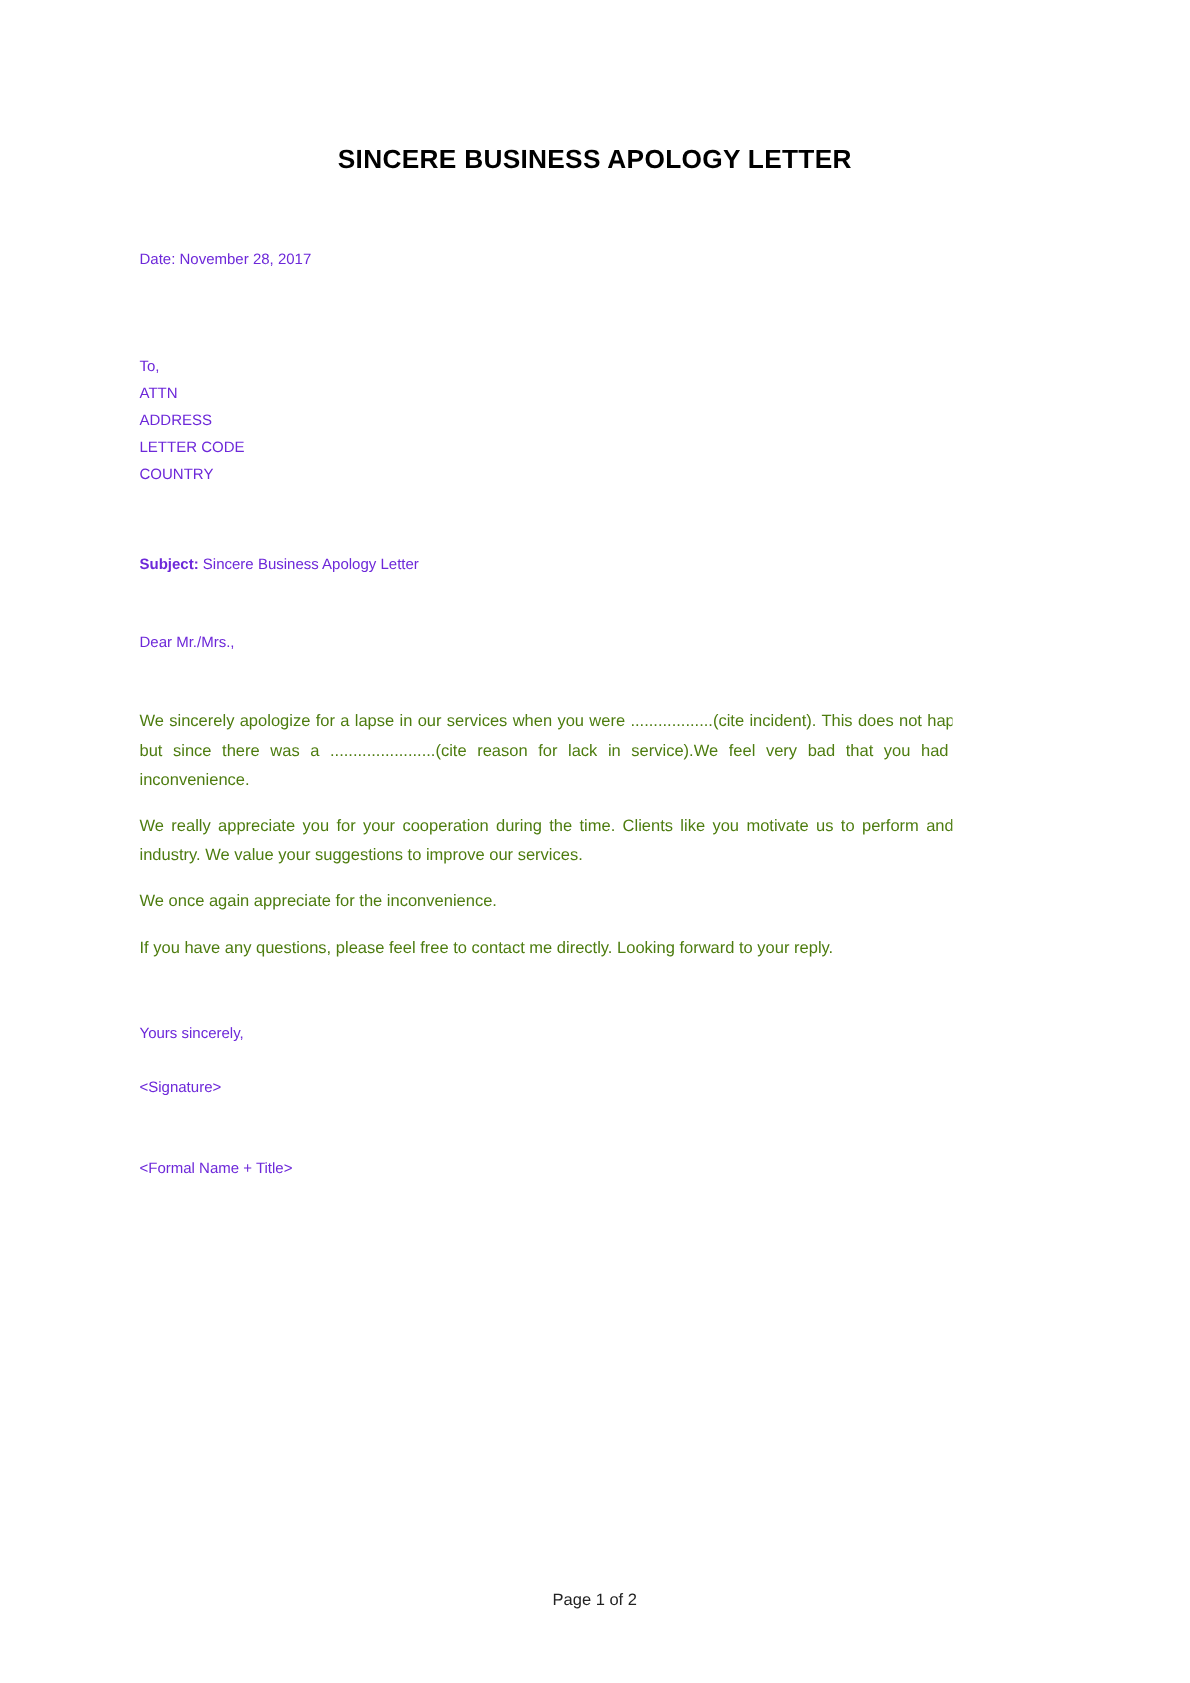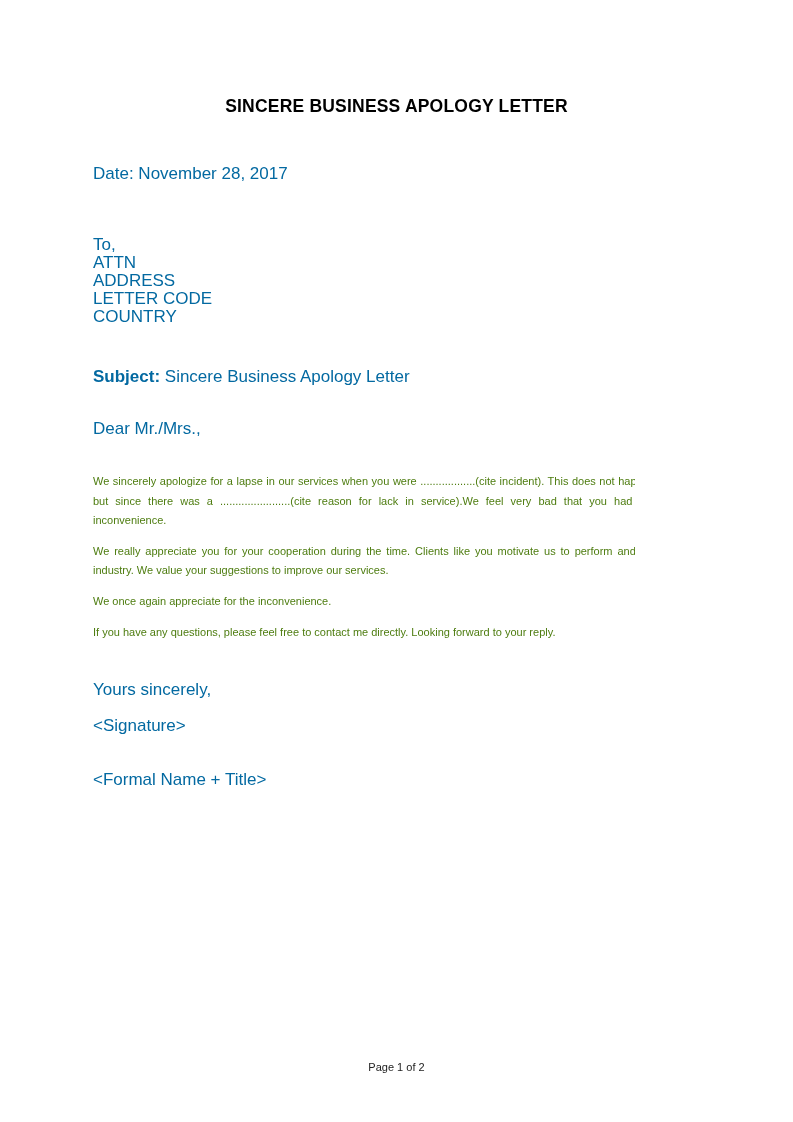--- a/index.html
+++ b/index.html
@@ -72,23 +72,23 @@
   }
 
   
   .body-area {
     position: absolute;
     left: 93px;
     top: 0;
     width: 607px;
   }
   .line {
-    font-size: 17px;
+    font-size: 10px;
     line-height: 18px;
-    color: #0369a1;
+    color: #6d28d9;
   }
   .date-line { position: absolute; top: 165px; }
   .addr-block { position: absolute; top: 236px; }
   .addr-block .line { white-space: pre; }
 
   .subject-line { position: absolute; top: 368px; }
   .subject-line b { font-weight: bold; }
   .salutation { position: absolute; top: 420px; }
 
   .para-stack { position: absolute; top: 472px; width: 607px; }

